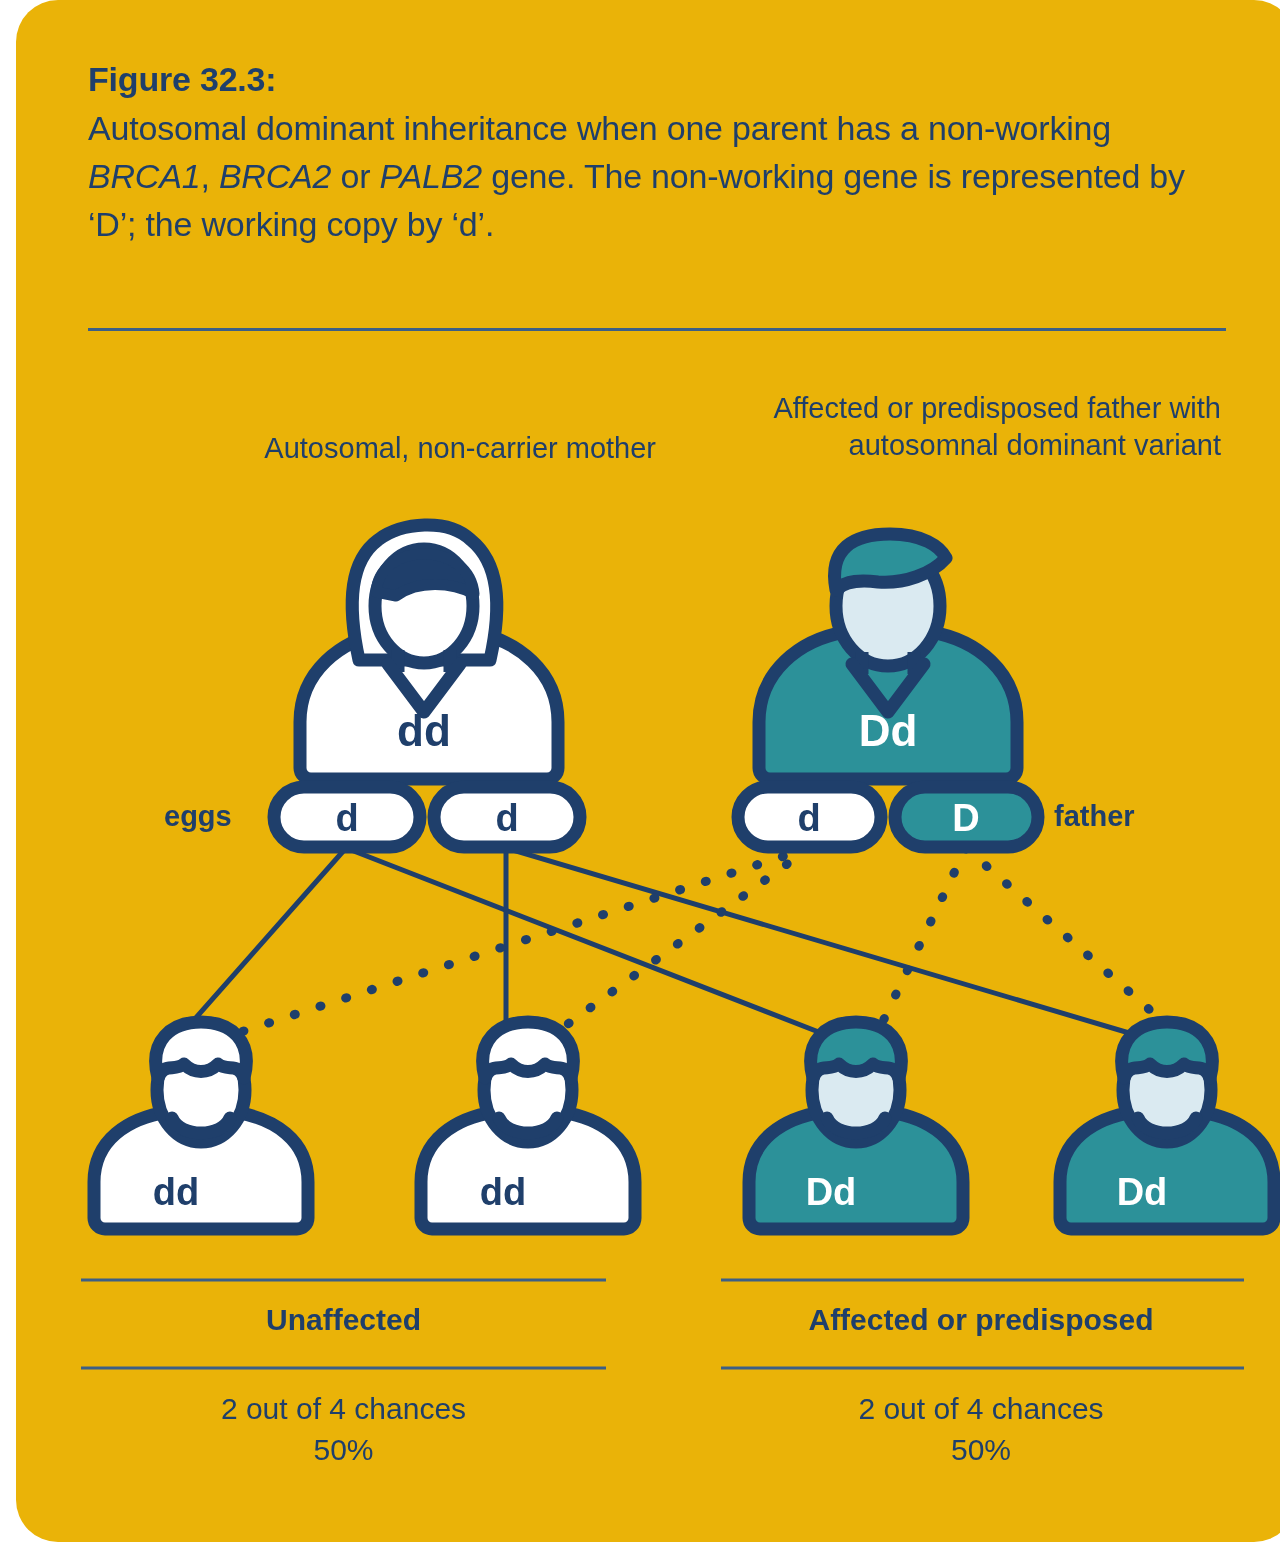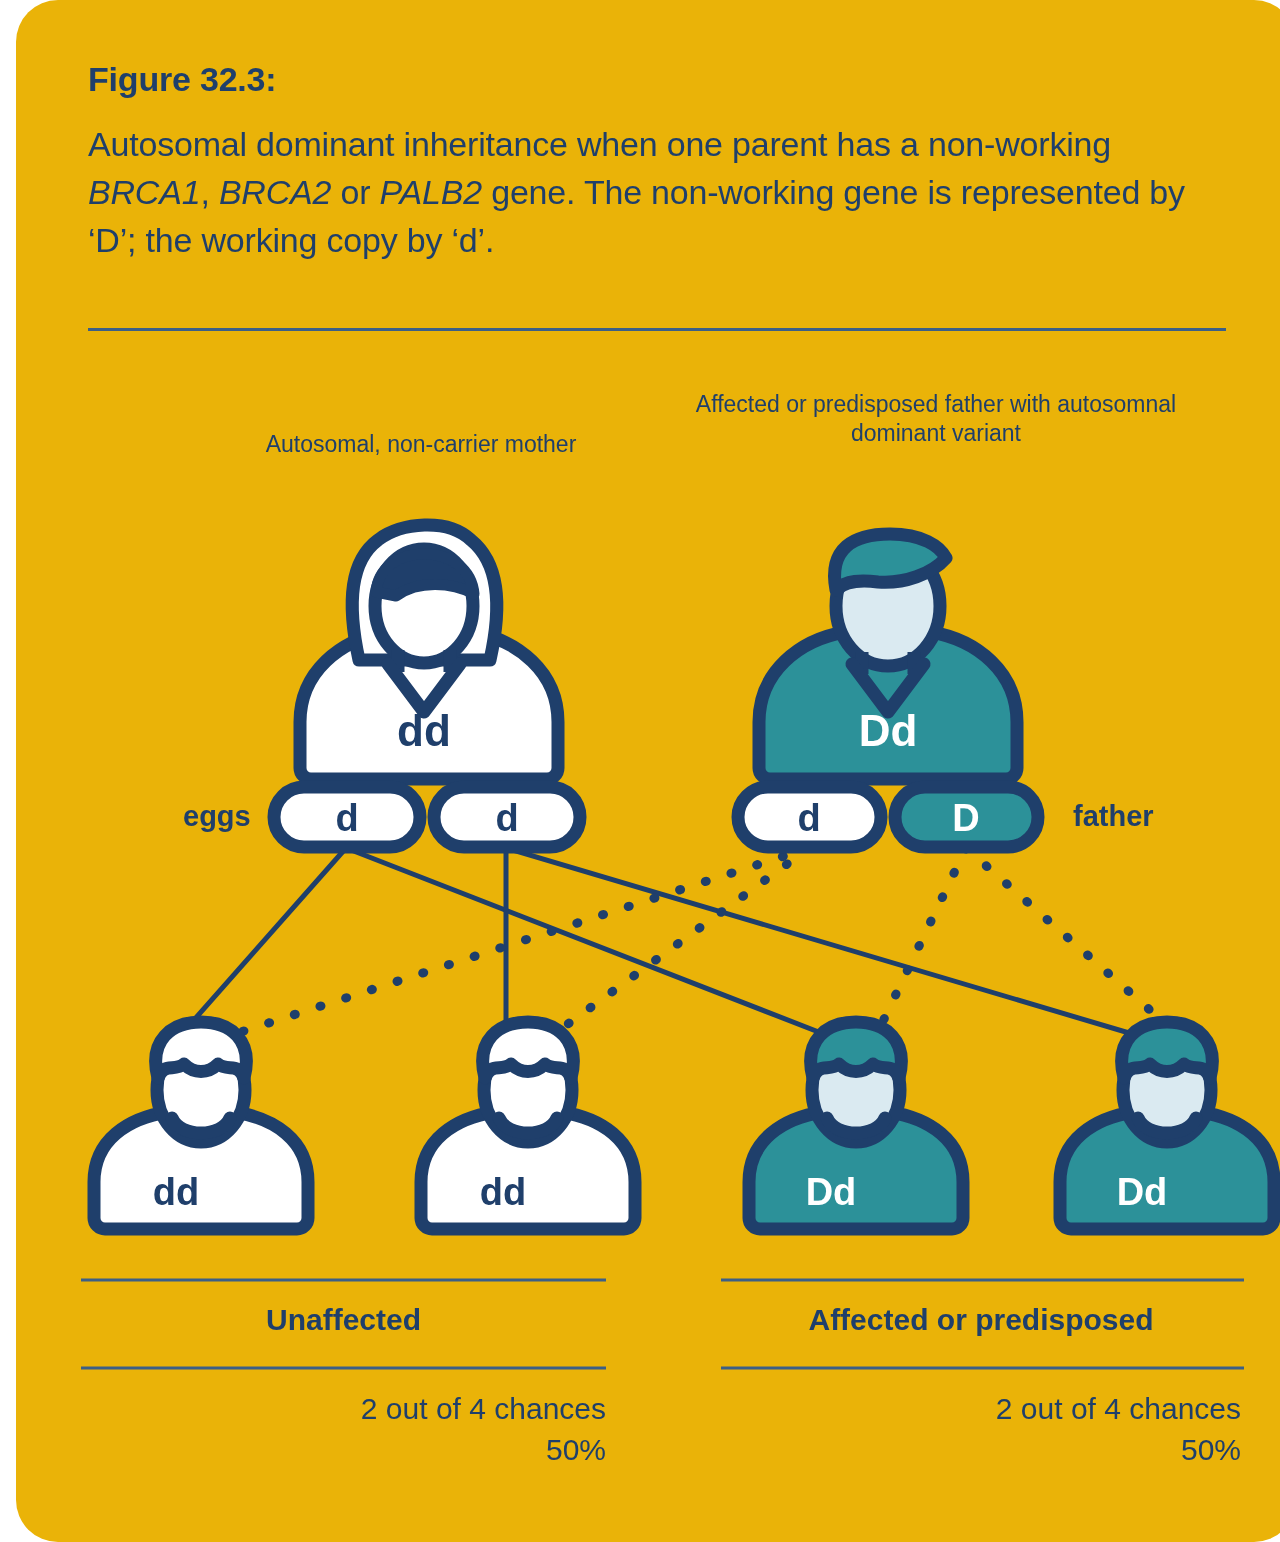--- a/index.html
+++ b/index.html
@@ -35,64 +35,63 @@
     color: #1f3f6b;
     line-height: 1.28;
     letter-spacing: -0.2px;
   }
   .fig-desc {
     font-size: 34px;
     font-weight: normal;
     color: #1f3f6b;
     line-height: 1.42;
     letter-spacing: -0.2px;
-    margin-top: 18px;
+    margin-top: 2px;
   }
   .fig-desc i { font-style: italic; }
   .hr-top {
     position: absolute;
     left: 72px;
     top: 328px;
     width: 1138px;
     height: 3px;
     background: #3c5f86;
   }
 
   .parent-label {
     position: absolute;
     color: #1f3f6b;
-    font-size: 23px;
+    font-size: 29px;
     line-height: 1.28;
-    text-align: center;
+    text-align: right;
   }
   #mother-label { left: 170px; top: 430px; width: 470px; }
   #father-label { left: 635px; top: 390px; width: 570px; }
 
   .gamete-side-label {
     position: absolute;
     color: #1f3f6b;
     font-size: 29px;
     font-weight: bold;
-    margin-left: 19px;
   }
   #eggs-label { left: 148px; top: 800px; }
   #sperm-label { left: 1038px; top: 800px; }
 
   .summary-label {
     position: absolute;
     color: #1f3f6b;
     font-size: 30px;
     font-weight: bold;
     text-align: center;
   }
   .summary-text {
     position: absolute;
     color: #1f3f6b;
     font-size: 30px;
-    text-align: right;
+    text-align: center;
     line-height: 1.38;
   }
   #unaffected-title { left: 65px; top: 1303px; width: 525px; }
   #affected-title   { left: 705px; top: 1303px; width: 520px; }
   #unaffected-stats { left: 65px; top: 1388px; width: 525px; }
   #affected-stats   { left: 705px; top: 1388px; width: 520px; }
 
   svg.layer {
     position: absolute;
     left: 0; top: 0;

